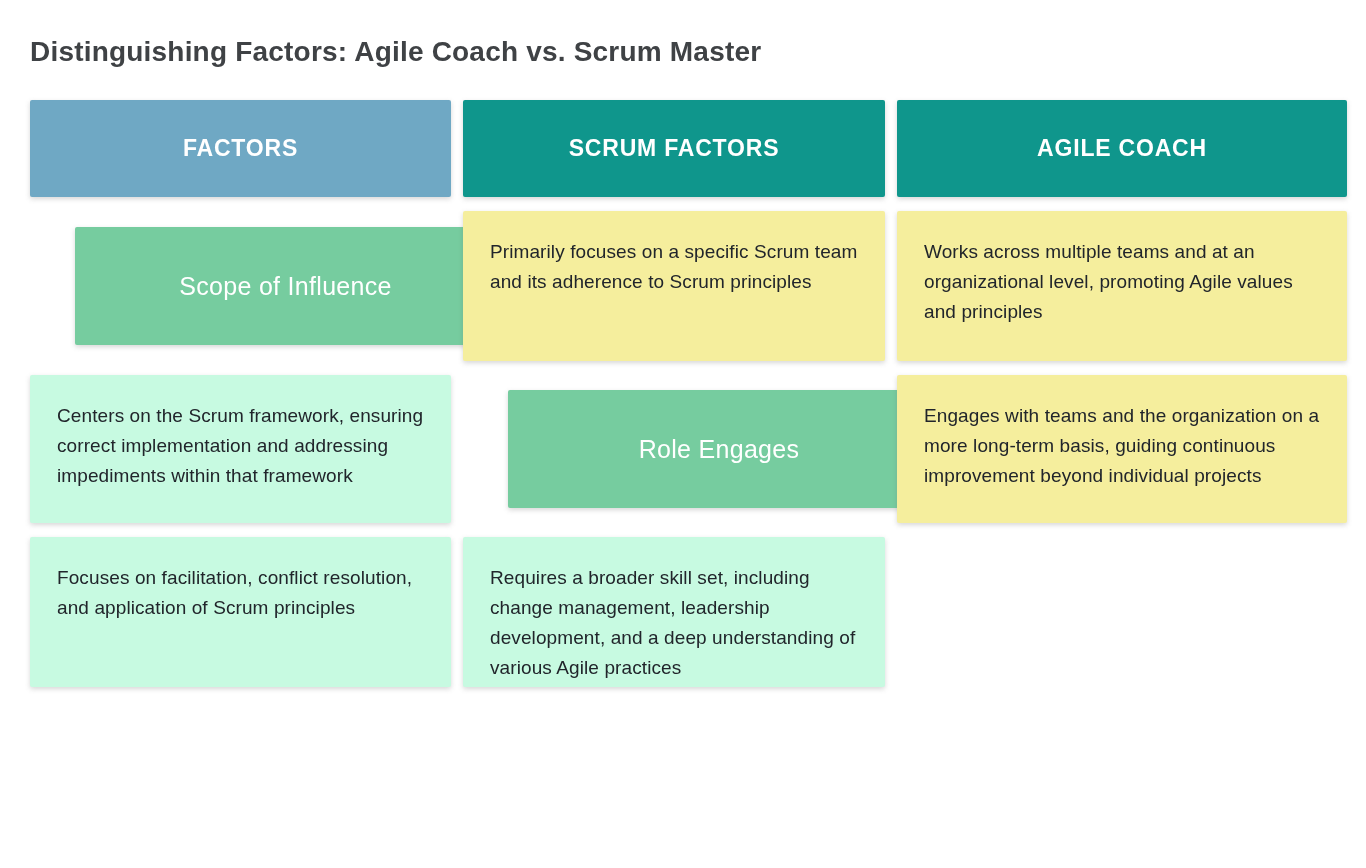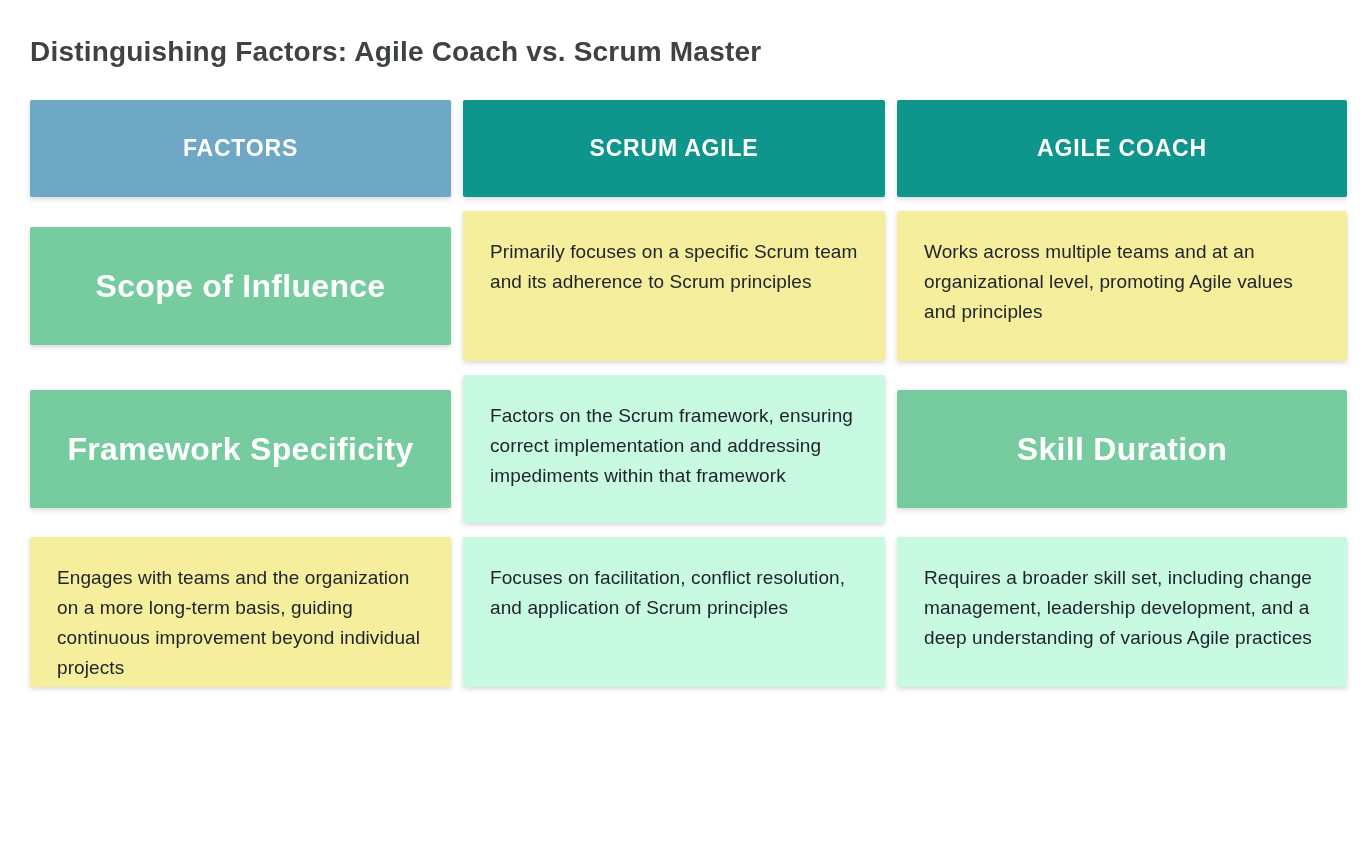--- a/index.html
+++ b/index.html
@@ -58,53 +58,53 @@
   .role-header   { background: var(--role-header-bg); }
   .factor {
     align-self: center;
     height: 118px;
     width: 100%;
     display: flex;
     align-items: center;
     justify-content: center;
     background: var(--factor-cell-bg);
     color: var(--header-text);
-    font-size: 32px;
-    font-weight: 700;
+    font-size: 25px;
+    font-weight: 400;
     letter-spacing: 0.3px;
+    margin-left: 45px;
   }
   .body-cell {
     padding: 26px 24px 20px 27px;
     color: var(--body-text);
     font-size: 19px;
     line-height: 30px;
     letter-spacing: 0.1px;
   }
   .tone-yellow { background: var(--yellow-cell-bg); }
   .tone-mint   { background: var(--mint-cell-bg); }
 </style>
 </head>
 <body>
 
 <div class="page">
   <h1 class="title">Distinguishing Factors: Agile Coach vs. Scrum Master</h1>
 
   <div class="grid">
 
     <div class="cell header factors-header">FACTORS</div>
-    <div class="cell header role-header">SCRUM AGILE</div>
+    <div class="cell header role-header">SCRUM FACTORS</div>
     <div class="cell header role-header">AGILE COACH</div>
 
     <div class="cell factor">Scope of Influence</div>
     <div class="cell body-cell tone-yellow">Primarily focuses on a specific Scrum team and its adherence to Scrum principles</div>
     <div class="cell body-cell tone-yellow">Works across multiple teams and at an organizational level, promoting Agile values and principles</div>
 
-    <div class="cell factor">Framework Specificity</div>
-    <div class="cell body-cell tone-mint">Factors on the Scrum framework, ensuring correct implementation and addressing impediments within that framework</div>
+    <div class="cell body-cell tone-mint">Centers on the Scrum framework, ensuring correct implementation and addressing impediments within that framework</div>
 
-    <div class="cell factor">Skill Duration</div>
+    <div class="cell factor">Role Engages</div>
     <div class="cell body-cell tone-yellow">Engages with teams and the organization on a more long-term basis, guiding continuous improvement beyond individual projects</div>
 
     <div class="cell body-cell tone-mint">Focuses on facilitation, conflict resolution, and application of Scrum principles</div>
     <div class="cell body-cell tone-mint">Requires a broader skill set, including change management, leadership development, and a deep understanding of various Agile practices</div>
 
   </div>
 </div>
 
 </body></html>

